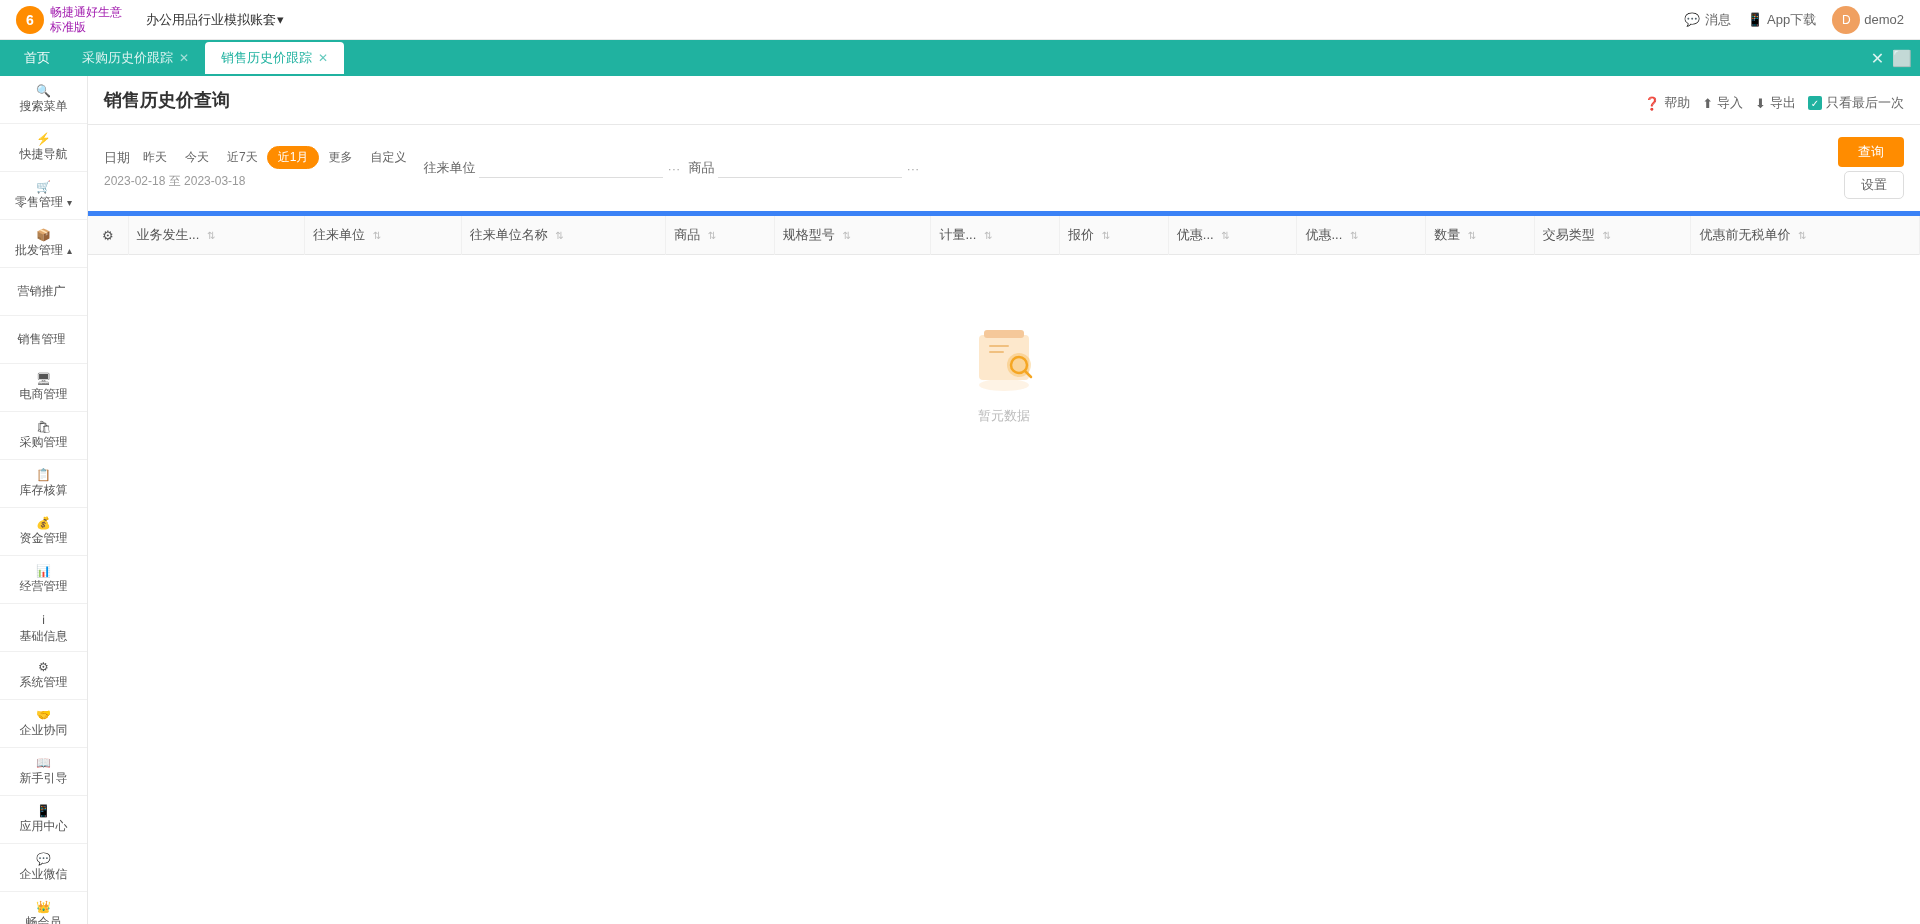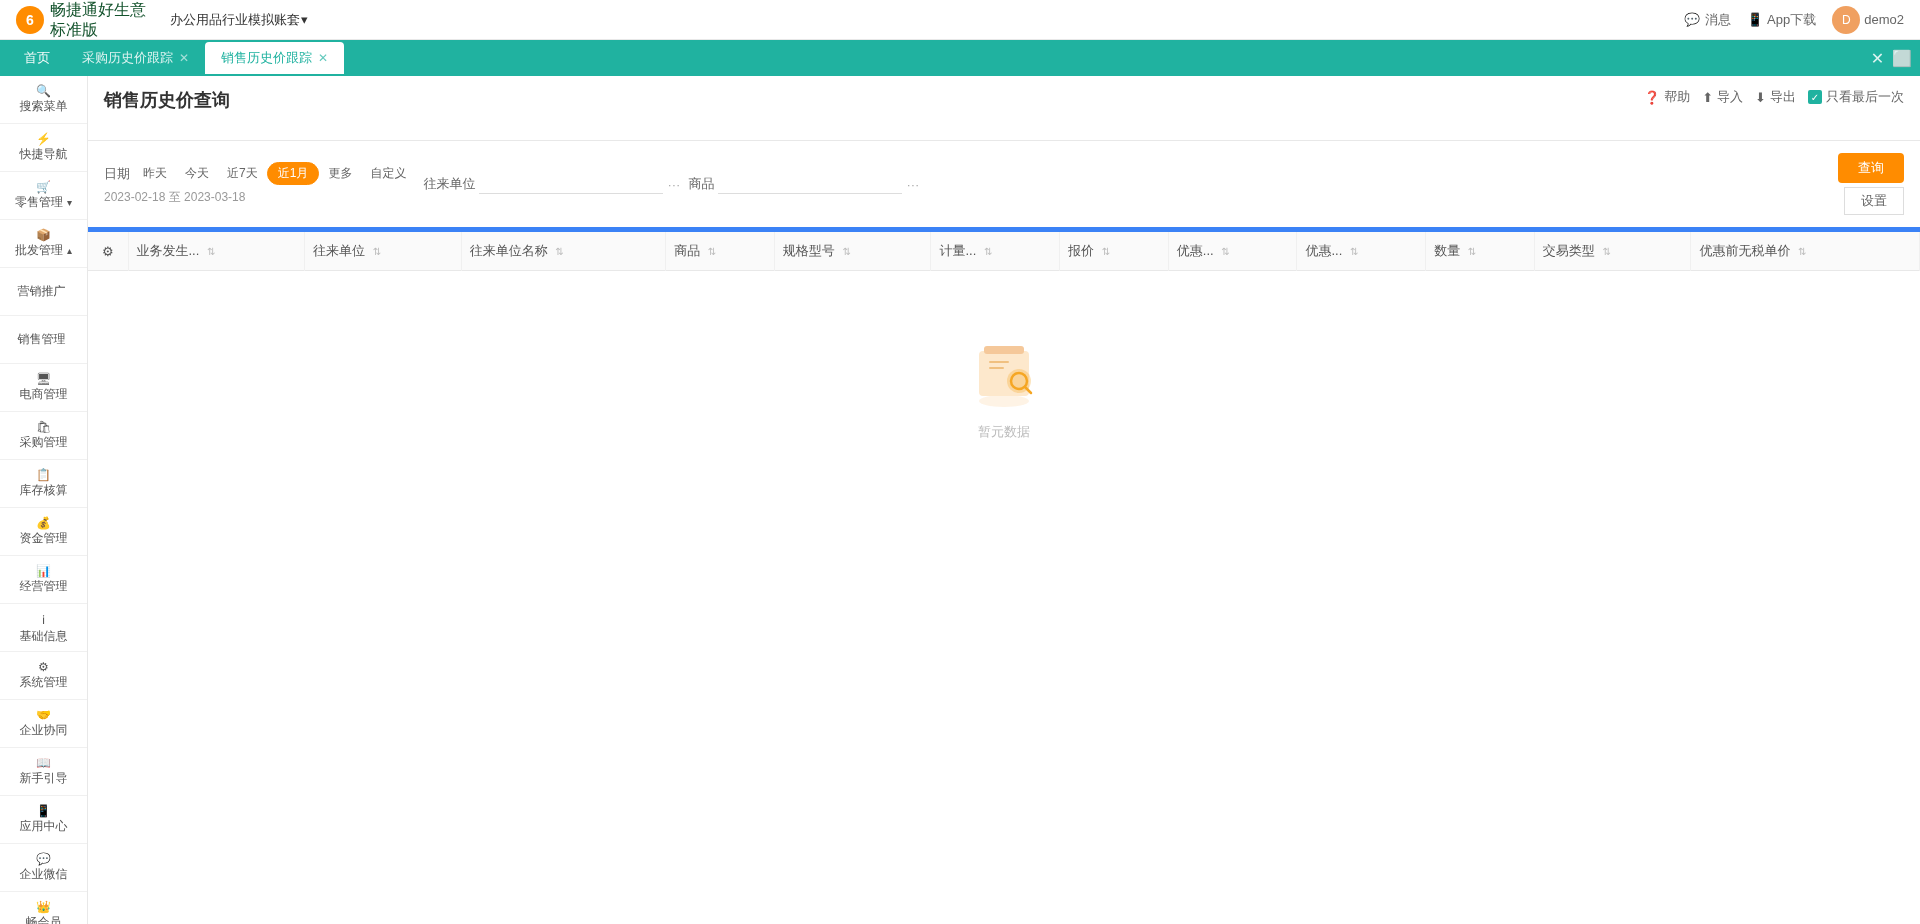--- a/index.html
+++ b/index.html
@@ -12,21 +12,21 @@
       display: flex;
       align-items: center;
       justify-content: space-between;
       padding: 0 16px;
       border-bottom: 1px solid #e8e8e8;
       flex-shrink: 0;
     }
     .top-header-left { display: flex; align-items: center; gap: 8px; }
     .logo-area { display: flex; align-items: center; gap: 6px; }
     .logo-icon { width: 28px; height: 28px; background: #ff8c00; border-radius: 50%; display: flex; align-items: center; justify-content: center; color: #fff; font-size: 14px; font-weight: bold; }
-    .logo-text { font-size: 16px; color: #14532d; line-height: 1.2; }
+    .logo-text { font-size: 12px; color: #a21caf; line-height: 1.2; }
     .workspace-selector { display: flex; align-items: center; gap: 1px; color: #666; font-size: 13px; cursor: pointer; margin-left: 16px; }
     .workspace-selector span { color: #333; }
     .top-header-right { display: flex; align-items: center; gap: 16px; }
     .header-action { display: flex; align-items: center; gap: 4px; color: #666; cursor: pointer; font-size: 13px; }
     .avatar { width: 28px; height: 28px; border-radius: 50%; background: #f0a060; display: flex; align-items: center; justify-content: center; color: #fff; font-size: 12px; }
 
     
     .tab-bar {
       background: #20b2a0;
       height: 36px;
@@ -97,23 +97,23 @@
 
     
     .page-header {
       background: #fff;
       padding: 12px 16px 0 16px;
       border-bottom: 1px solid #e8e8e8;
       flex-shrink: 0;
     }
     .page-title-row {
       display: flex;
-      align-items: flex-start;
+      align-items: flex-end;
       justify-content: space-between;
-      margin-bottom: 28px;
+      margin-bottom: 12px;
     }
     .page-title { font-size: 18px; font-weight: bold; color: #333; }
     .page-actions { display: flex; align-items: center; gap: 12px; }
     .page-action-btn {
       display: flex;
       align-items: center;
       gap: 4px;
       color: #666;
       cursor: pointer;
       font-size: 13px;
@@ -171,21 +171,21 @@
       padding: 6px 20px;
       border-radius: 4px;
       cursor: pointer;
       font-size: 13px;
     }
     .btn-settings {
       background: #fff;
       color: #666;
       border: 1px solid #ddd;
       padding: 4px 16px;
-      border-radius: 0;
+      border-radius: 5px;
       cursor: pointer;
       font-size: 13px;
     }
 
     
     .table-container {
       flex: 1;
       overflow: auto;
       background: #fff;
       margin: 0;

